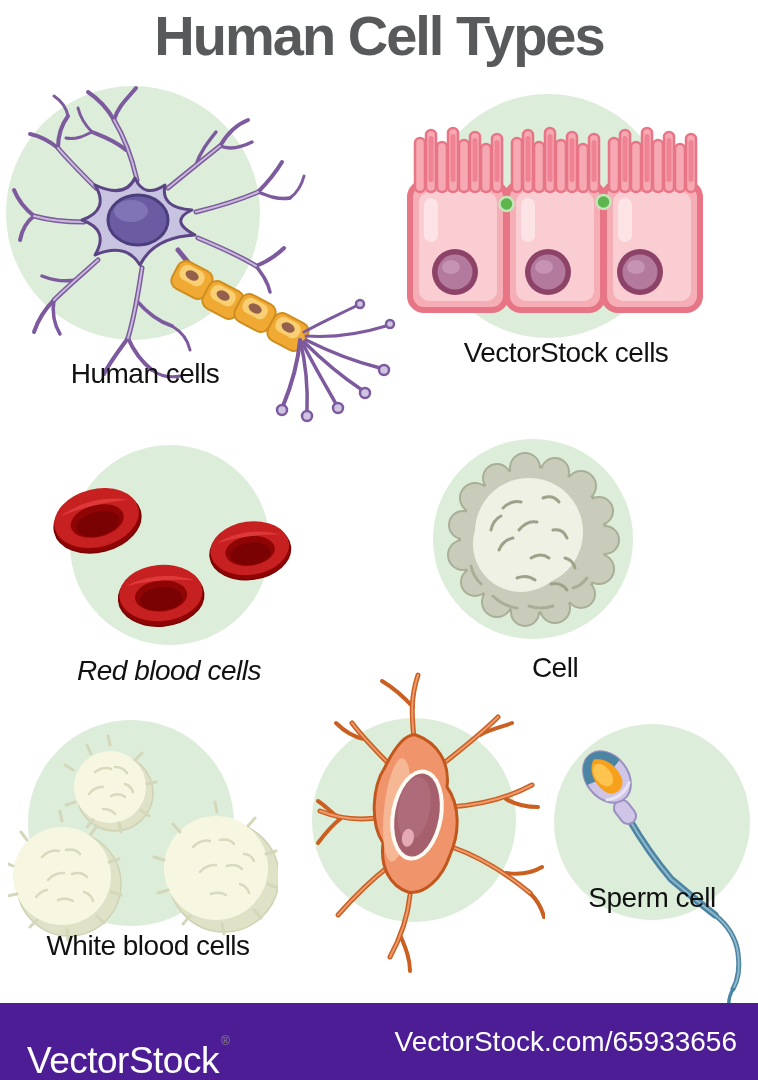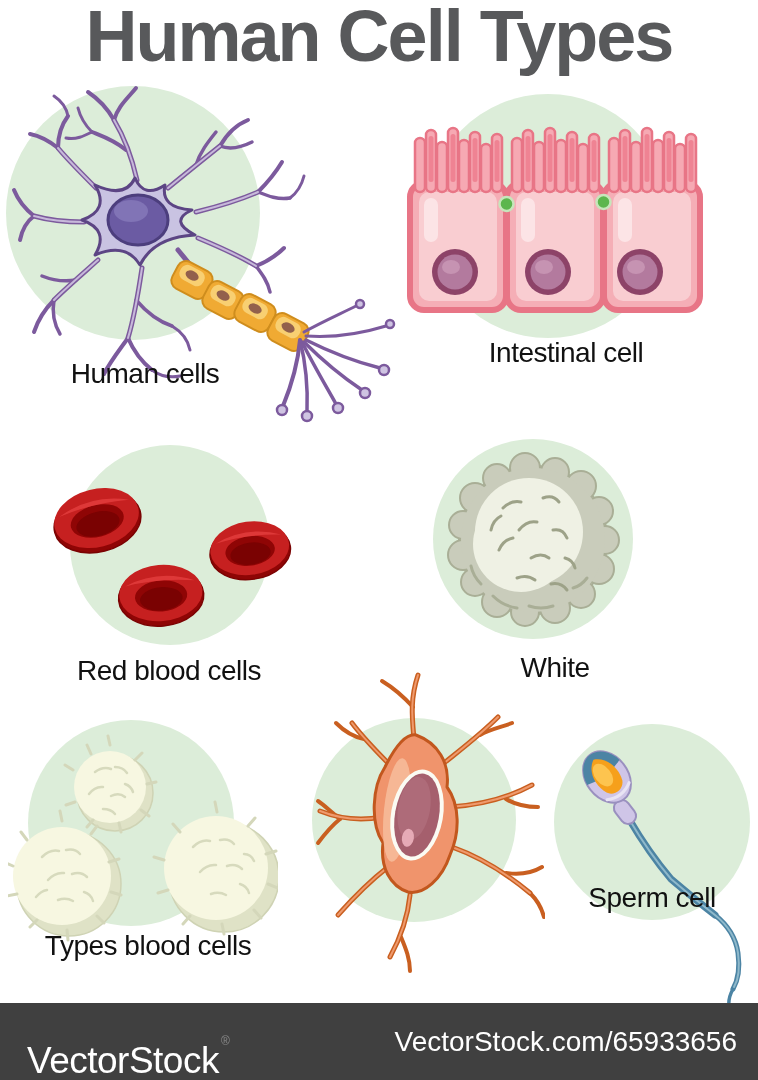--- a/index.html
+++ b/index.html
@@ -1,45 +1,45 @@
 <!DOCTYPE html>
 <html><head>
 <meta charset="utf-8">
 <style>
   html,body{margin:0;padding:0;background:#888;}
   .page{position:relative;width:758px;height:1080px;background:#ffffff;overflow:hidden;
         font-family:"Liberation Sans","DejaVu Sans",sans-serif;margin:0 auto;}
   .title{position:absolute;top:0;left:0;width:758px;height:72px;line-height:72px;
-         text-align:center;font-size:72px;font-weight:bold;letter-spacing:-2px;color:#58595b;}
+         text-align:center;font-size:56px;font-weight:bold;letter-spacing:-2px;color:#58595b;}
   .circle{position:absolute;border-radius:50%;background:#dcedd9;}
   .c-nerve{left:6px;top:86px;width:254px;height:254px;}
   .c-intestinal{left:426px;top:94px;width:244px;height:244px;}
   .c-rbc{left:70px;top:445px;width:200px;height:200px;}
   .c-ovum{left:433px;top:439px;width:200px;height:200px;}
   .c-wbc{left:28px;top:720px;width:206px;height:206px;}
   .c-bone{left:312px;top:718px;width:204px;height:204px;}
   .c-sperm{left:554px;top:724px;width:196px;height:196px;}
   .art{position:absolute;}
   .a-nerve{left:0;top:70px;}
   .a-intestinal{left:400px;top:86px;}
   .a-rbc{left:45px;top:438px;}
   .a-ovum{left:433px;top:438px;}
   .a-wbc{left:8px;top:712px;}
   .a-bone{left:300px;top:655px;}
   .a-sperm{left:545px;top:695px;}
   .label{position:absolute;transform:translateX(-50%);white-space:nowrap;
          font-size:28px;letter-spacing:-0.5px;color:#111111;}
   .l-nerve{left:145px;top:358px;}
   .l-intestinal{left:566px;top:337px;}
-  .l-rbc{left:169px;top:655px;}
+  .l-rbc{left:169px;top:655px;font-style:italic;}
   .l-ovum{left:555px;top:652px;}
   .l-wbc{left:148px;top:930px;}
   .l-bone{left:454px;top:946px;}
   .l-sperm{left:652px;top:882px;text-align:right;}
-  .footer{position:absolute;left:0;top:1003px;width:758px;height:77px;background:#404040;}
+  .footer{position:absolute;left:0;top:1003px;width:758px;height:77px;background:#4c1d95;}
   .brand{position:absolute;left:27px;top:0;height:77px;line-height:77px;
          font-size:37px;color:#ffffff;letter-spacing:-0.5px;}
   .brand sup{font-size:12px;color:#8a8a8a;vertical-align:28px;margin-left:2px;}
   .wm-url{position:absolute;right:21px;top:0;height:77px;line-height:77px;
           font-size:28px;color:#ffffff;}
 </style>
 </head>
 <body>
 
 <div class="page">
@@ -359,24 +359,24 @@
     <g transform="translate(62,82) rotate(-38)">
       <ellipse rx="21" ry="28" fill="#cfc5e7" stroke="#9a90bf" stroke-width="2"></ellipse>
       <path d="M-20.5,-6 A21,28 0 0 1 20.5,-6 Q0,2 -20.5,-6 Z" fill="#4c84a4"></path>
       <path d="M0,-22 C12,-16 15,0 10,12 C6,20 -6,20 -10,12 C-15,0 -12,-16 0,-22 Z" fill="#f6a01b"></path>
       <ellipse cx="-2" cy="-4" rx="8" ry="13" fill="#fdc44f"></ellipse>
       <path d="M-14,18 Q0,26 14,18" stroke="#e9e4f4" stroke-width="3" fill="none" stroke-linecap="round"></path>
     </g>
   </svg>
 
   <div class="label l-nerve">Human cells</div>
-  <div class="label l-intestinal">Intestinal cell</div>
+  <div class="label l-intestinal">VectorStock cells</div>
   <div class="label l-rbc">Red blood cells</div>
-  <div class="label l-ovum">White</div>
-  <div class="label l-wbc">Types blood cells</div>
+  <div class="label l-ovum">Cell</div>
+  <div class="label l-wbc">White blood cells</div>
   <div class="label l-sperm">Sperm cell</div>
 
   <div class="footer">
     <div class="brand"><span>VectorStock</span><sup>®</sup></div>
     <div class="wm-url">VectorStock.com/65933656</div>
   </div>
 
 </div>
 
 </body></html>

